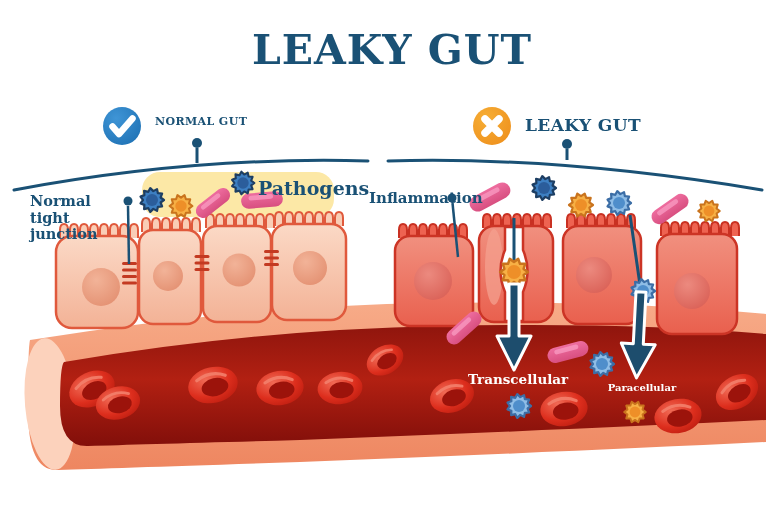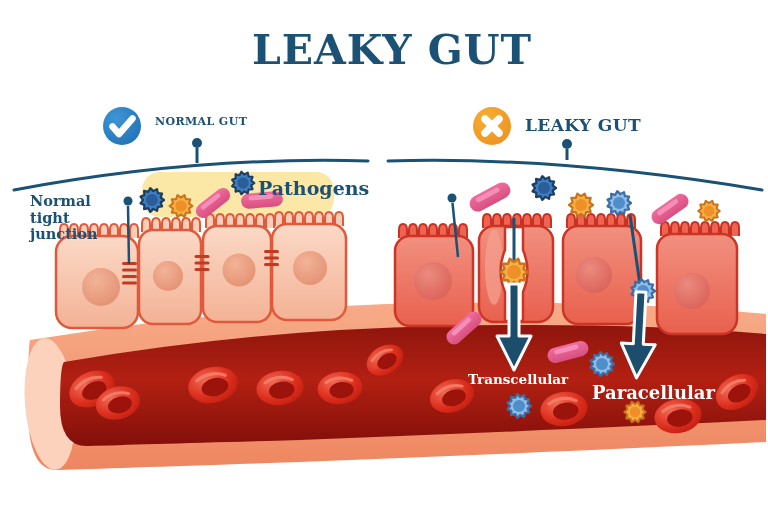--- a/index.html
+++ b/index.html
@@ -8,21 +8,21 @@
   svg.scene{position:absolute;left:0;top:0;z-index:1;}
   .lbl{position:absolute;z-index:2;font-weight:bold;color:#1a5175;white-space:nowrap;margin-left:8px;}
   .title{left:0;top:26px;width:768px;text-align:center;font-size:41px;letter-spacing:1px;}
   .t-normal{left:147px;top:115px;font-size:11px;letter-spacing:.4px;}
   .t-leaky{left:517px;top:115px;font-size:17px;letter-spacing:.4px;}
   .t-pathogens{left:250px;top:177px;font-size:19px;}
   .t-junction{left:22px;top:193px;width:100px;text-align:left;font-size:14.5px;
               line-height:1.15;white-space:normal;}
   .t-inflammation{left:361px;top:189px;font-size:15px;}
   .t-trans{left:460px;top:371px;width:100px;text-align:center;color:#fff;font-size:13.5px;}
-  .t-para{left:584px;top:382px;width:100px;text-align:center;color:#fff;font-size:18px;}
+  .t-para{left:584px;top:382px;width:100px;text-align:center;color:#fff;font-size:10px;}
   
   .v-db polygon{fill:#3d7fc2;stroke:#1d3e63;}  .v-db circle{fill:#2b5d9b;}
   .v-lb polygon{fill:#8fbde6;stroke:#3c6ea6;}  .v-lb circle{fill:#4f8ecb;}
   .v-or polygon{fill:#f7b045;stroke:#c9731d;}  .v-or circle{fill:#ee8f28;}
   .villiL{fill:#f9cdb6;stroke:#e0593c;stroke-width:2;}
   .villiR{fill:#ee6351;stroke:#c93122;stroke-width:2;}
   .pointer{stroke:#1a5175;fill:none;}
 </style>
 </head>
 <body>
@@ -239,16 +239,17 @@
     <use href="#bigarrow" transform="translate(514,284)"></use>
     <use href="#bigarrow" transform="translate(641,292) rotate(3)"></use>
   </g>
 </svg>
 
 <div class="lbl title">LEAKY GUT</div>
 <div class="lbl t-normal">NORMAL GUT</div>
 <div class="lbl t-leaky">LEAKY GUT</div>
 <div class="lbl t-pathogens">Pathogens</div>
 <div class="lbl t-junction">Normal tight junction</div>
+<div class="lbl t-inflammation">Inflammation</div>
 <div class="lbl t-trans">Transcellular</div>
 <div class="lbl t-para">Paracellular</div>
 
 </div>
 
 </body></html>

